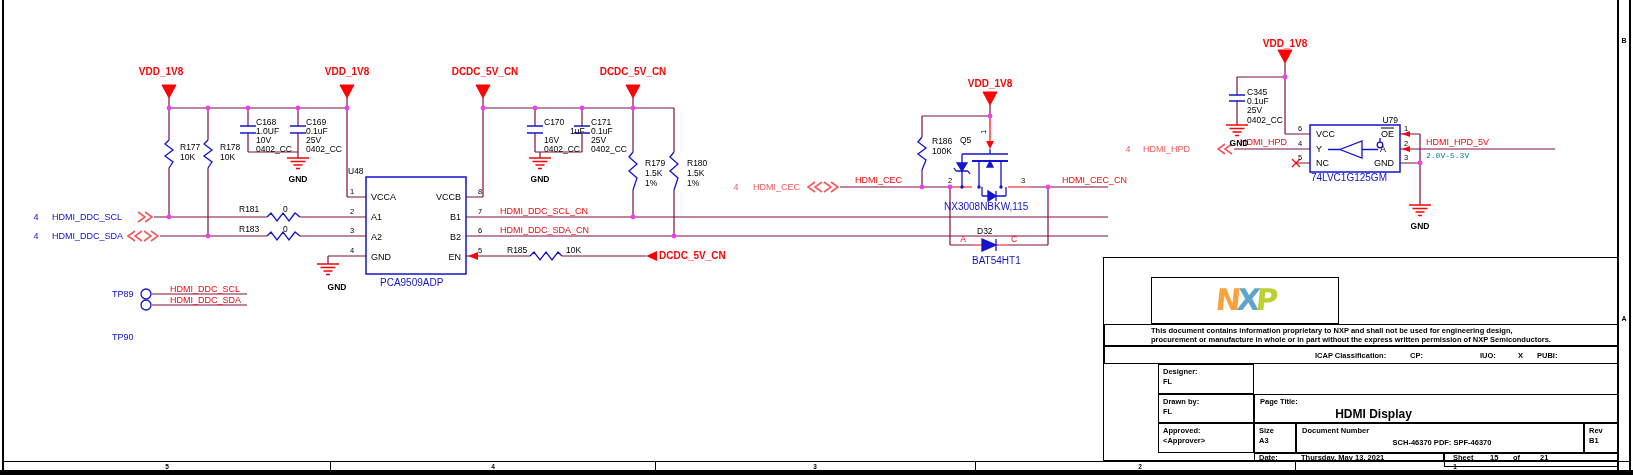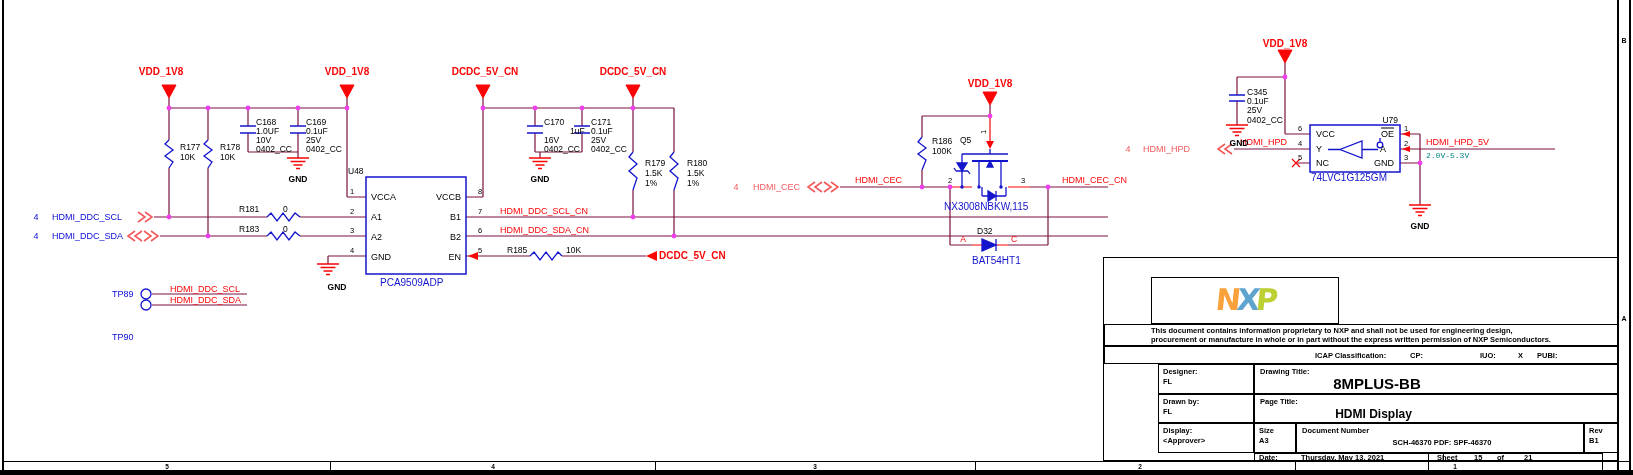--- a/index.html
+++ b/index.html
@@ -325,52 +325,48 @@
       <span class="tb-t f7" style="left:210px;top:5px;">ICAP Classification:</span>
       <span class="tb-t f7" style="left:305px;top:5px;">CP:</span>
       <span class="tb-t f7" style="left:375px;top:5px;">IUO:</span>
       <span class="tb-t f7" style="left:413px;top:5px;">X</span>
       <span class="tb-t f7" style="left:432px;top:5px;">PUBI:</span>
     </div>
     <div class="tb-box" style="left:54px;top:106px;width:96px;height:30px;">
       <span class="tb-t f7" style="left:4px;top:3px;">Designer:</span>
       <span class="tb-t f7" style="left:4px;top:13px;">FL</span>
     </div>
-    <div class="tb-box" style="left:150px;top:106px;width:365px;height:30px;">
-      <span class="tb-t f7" style="left:5px;top:3px;">Drawing Title:</span>
-      <span class="tb-t f15" style="left:122px;top:11px;transform:translateX(-50%);">8MPLUS-BB</span>
-    </div>
     <div class="tb-box" style="left:54px;top:136px;width:96px;height:29px;">
       <span class="tb-t f7" style="left:4px;top:3px;">Drawn by:</span>
       <span class="tb-t f7" style="left:4px;top:13px;">FL</span>
     </div>
     <div class="tb-box" style="left:150px;top:136px;width:365px;height:29px;">
       <span class="tb-t f7" style="left:5px;top:3px;">Page Title:</span>
       <span class="tb-t f12" style="left:112px;top:13px;transform:translateX(-50%);">HDMI Display</span>
     </div>
     <div class="tb-box" style="left:54px;top:165px;width:96px;height:30px;">
-      <span class="tb-t f7" style="left:4px;top:3px;">Display:</span>
+      <span class="tb-t f7" style="left:4px;top:3px;">Approved:</span>
       <span class="tb-t f7" style="left:4px;top:13px;">&lt;Approver&gt;</span>
     </div>
     <div class="tb-box" style="left:150px;top:165px;width:42px;height:30px;">
       <span class="tb-t f7" style="left:4px;top:3px;">Size</span>
       <span class="tb-t f7" style="left:4px;top:13px;">A3</span>
     </div>
     <div class="tb-box" style="left:192px;top:165px;width:288px;height:30px;">
       <span class="tb-t f7" style="left:5px;top:3px;">Document Number</span>
       <span class="tb-t f7" style="left:145px;top:15px;transform:translateX(-50%);">SCH-46370 PDF: SPF-46370</span>
     </div>
     <div class="tb-box" style="left:480px;top:165px;width:35px;height:30px;">
       <span class="tb-t f7" style="left:4px;top:3px;">Rev</span>
       <span class="tb-t f7" style="left:4px;top:13px;">B1</span>
     </div>
     <div class="tb-box" style="left:150px;top:195px;width:190px;height:9px;">
       <span class="tb-t f7" style="left:4px;top:0px;">Date:</span>
       <span class="tb-t f7" style="left:46px;top:0px;">Thursday, May 13, 2021</span>
     </div>
-    <div class="tb-box" style="left:324px;top:195px;width:175px;height:21px;">
+    <div class="tb-box" style="left:340px;top:195px;width:175px;height:14px;">
       <span class="tb-t f7" style="left:8px;top:0px;">Sheet</span>
       <span class="tb-t f7" style="left:45px;top:0px;">15</span>
       <span class="tb-t f7" style="left:68px;top:0px;">of</span>
       <span class="tb-t f7" style="left:95px;top:0px;">21</span>
     </div>
   </div>
 </div>
 
 </body></html>

